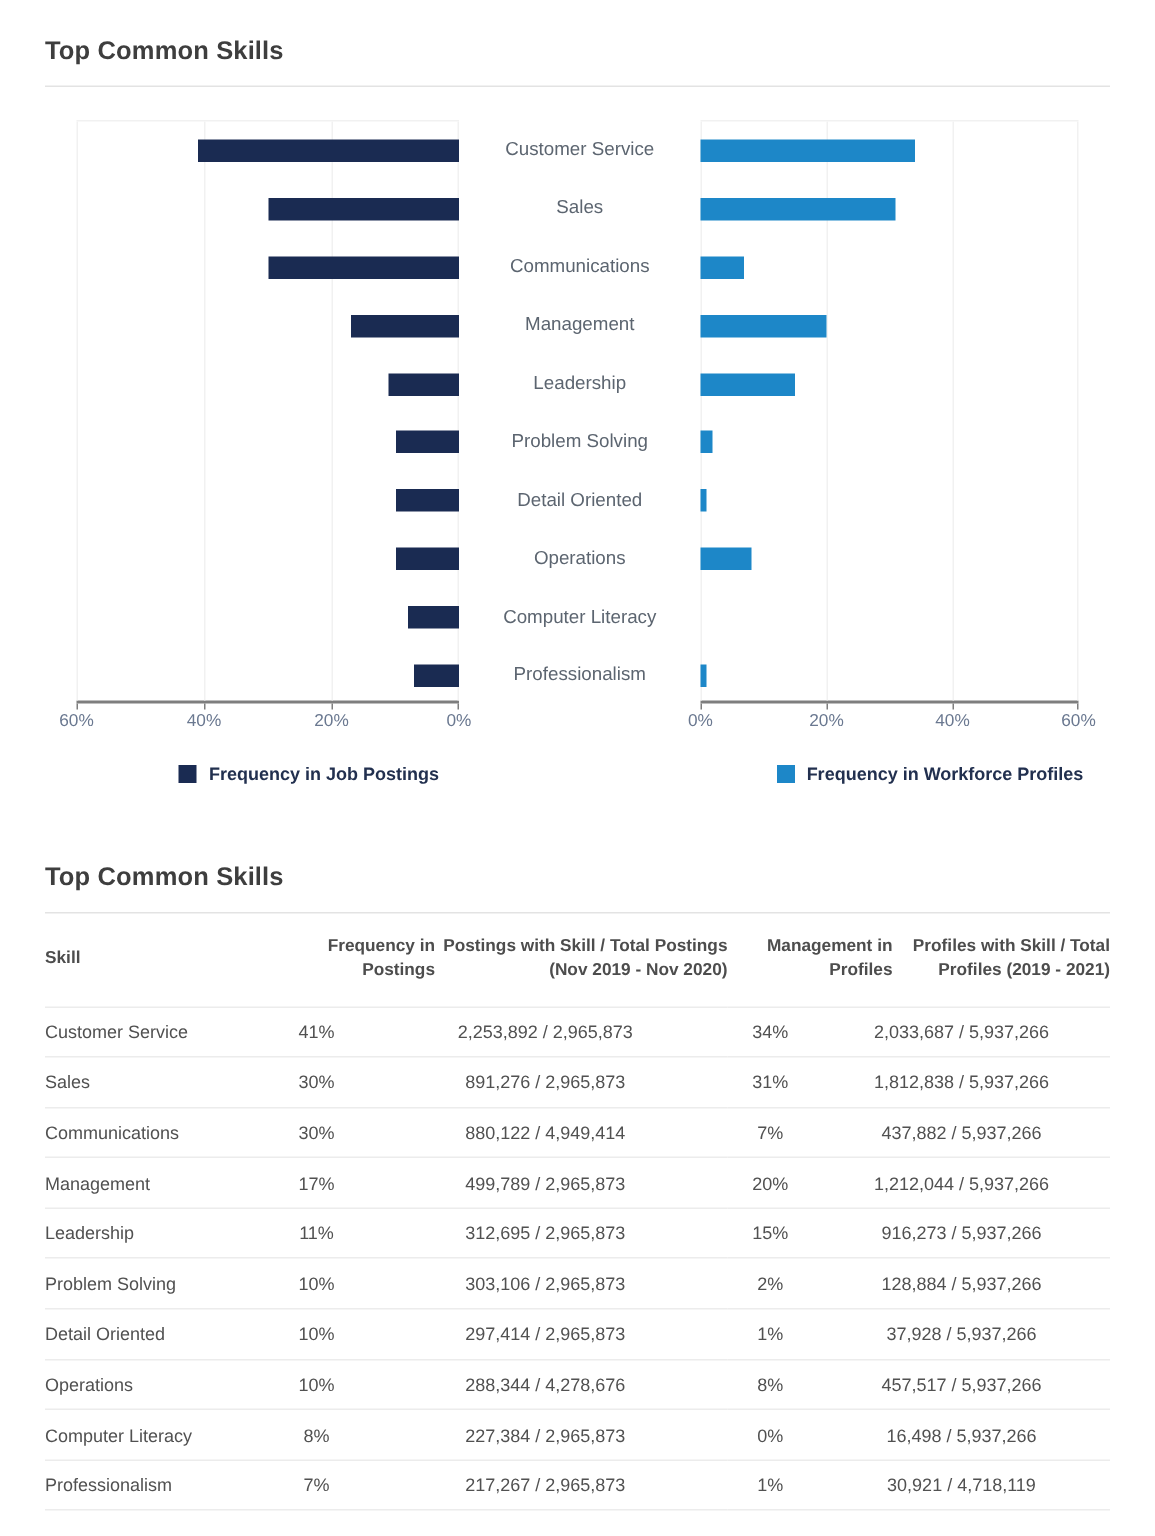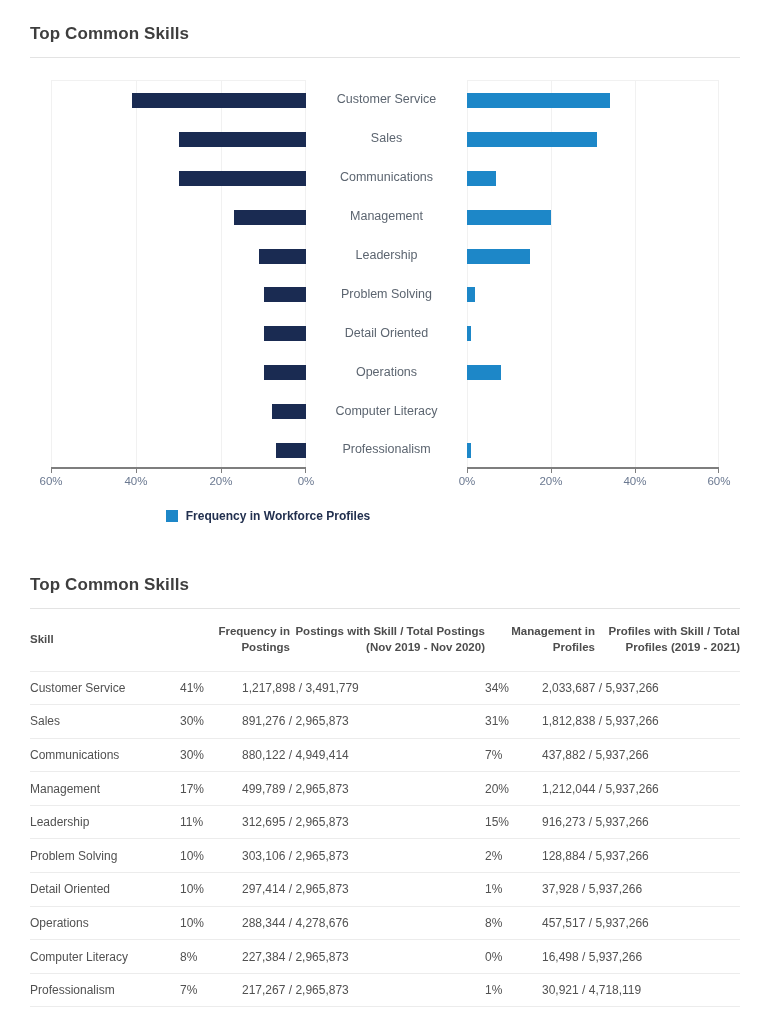--- a/index.html
+++ b/index.html
@@ -55,21 +55,21 @@
   .table-section { margin-top:52px; }
   table { width:100%; border-collapse:collapse; table-layout:fixed; }
   col.c1{width:150px} col.c2{width:62px} col.c3{width:243px} col.c4{width:57px} col.c5{width:198px}
   th {
     font-size:11.5px; font-weight:700; color:#4d4d4d; line-height:1.35;
     text-align:right; vertical-align:middle; height:62px; padding:4px 0;
   }
   th:first-child { text-align:left; }
   th .hdr-span { display:inline-block; text-align:right; }
   td {
-    font-size:12px; color:#515151; height:33.6px; text-align:left;
+    font-size:12px; color:#515151; height:33.6px; text-align:center;
     border-top:1px solid #ececec; white-space:nowrap;
   }
   td:first-child { text-align:left; }
   tbody tr:last-child td { border-bottom:1px solid #ececec; }
 </style>
 </head>
 <body>
 
 <div class="section chart-section">
   <div class="section-title">Top Common Skills</div>
@@ -180,20 +180,26 @@
     <div class="axis-strip gap"></div>
     <div class="axis-strip right" id="right-axis">
         <span class="tick-label" style="left: 0%;">0%</span>
         <span class="tick-label" style="left: 33.333%;">20%</span>
         <span class="tick-label" style="left: 66.666%;">40%</span>
         <span class="tick-label" style="left: 99.999%;">60%</span>
       </div>
   </div>
 
   <div class="legend-row">
+    <div class="legend-half">
+      <div class="legend-item">
+        <span class="swatch" id="swatch-left" style="background: rgb(26, 43, 82);"></span>
+        <span class="legend-label">Frequency in Job Postings</span>
+      </div>
+    </div>
     <div class="legend-half right-half">
       <div class="legend-item">
         <span class="swatch" id="swatch-right" style="background: rgb(29, 135, 200);"></span>
         <span class="legend-label">Frequency in Workforce Profiles</span>
       </div>
     </div>
   </div>
 </div>
 
 <div class="section table-section">
@@ -213,21 +219,21 @@
           <th><span class="hdr-span" style="width: 110px;">Frequency in Postings</span></th>
           <th><span class="hdr-span" style="width: 195px;">Postings with Skill / Total Postings (Nov 2019 - Nov 2020)</span></th>
           <th><span class="hdr-span" style="width: 110px;">Management in Profiles</span></th>
           <th><span class="hdr-span" style="width: 160px;">Profiles with Skill / Total Profiles (2019 - 2021)</span></th>
         </tr>
       </thead>
     <tbody id="table-body">
         <tr>
           <td>Customer Service</td>
           <td>41%</td>
-          <td>1,217,898 / 3,491,779</td>
+          <td>2,253,892 / 2,965,873</td>
           <td>34%</td>
           <td>2,033,687 / 5,937,266</td>
         </tr>
         <tr>
           <td>Sales</td>
           <td>30%</td>
           <td>891,276 / 2,965,873</td>
           <td>31%</td>
           <td>1,812,838 / 5,937,266</td>
         </tr>

